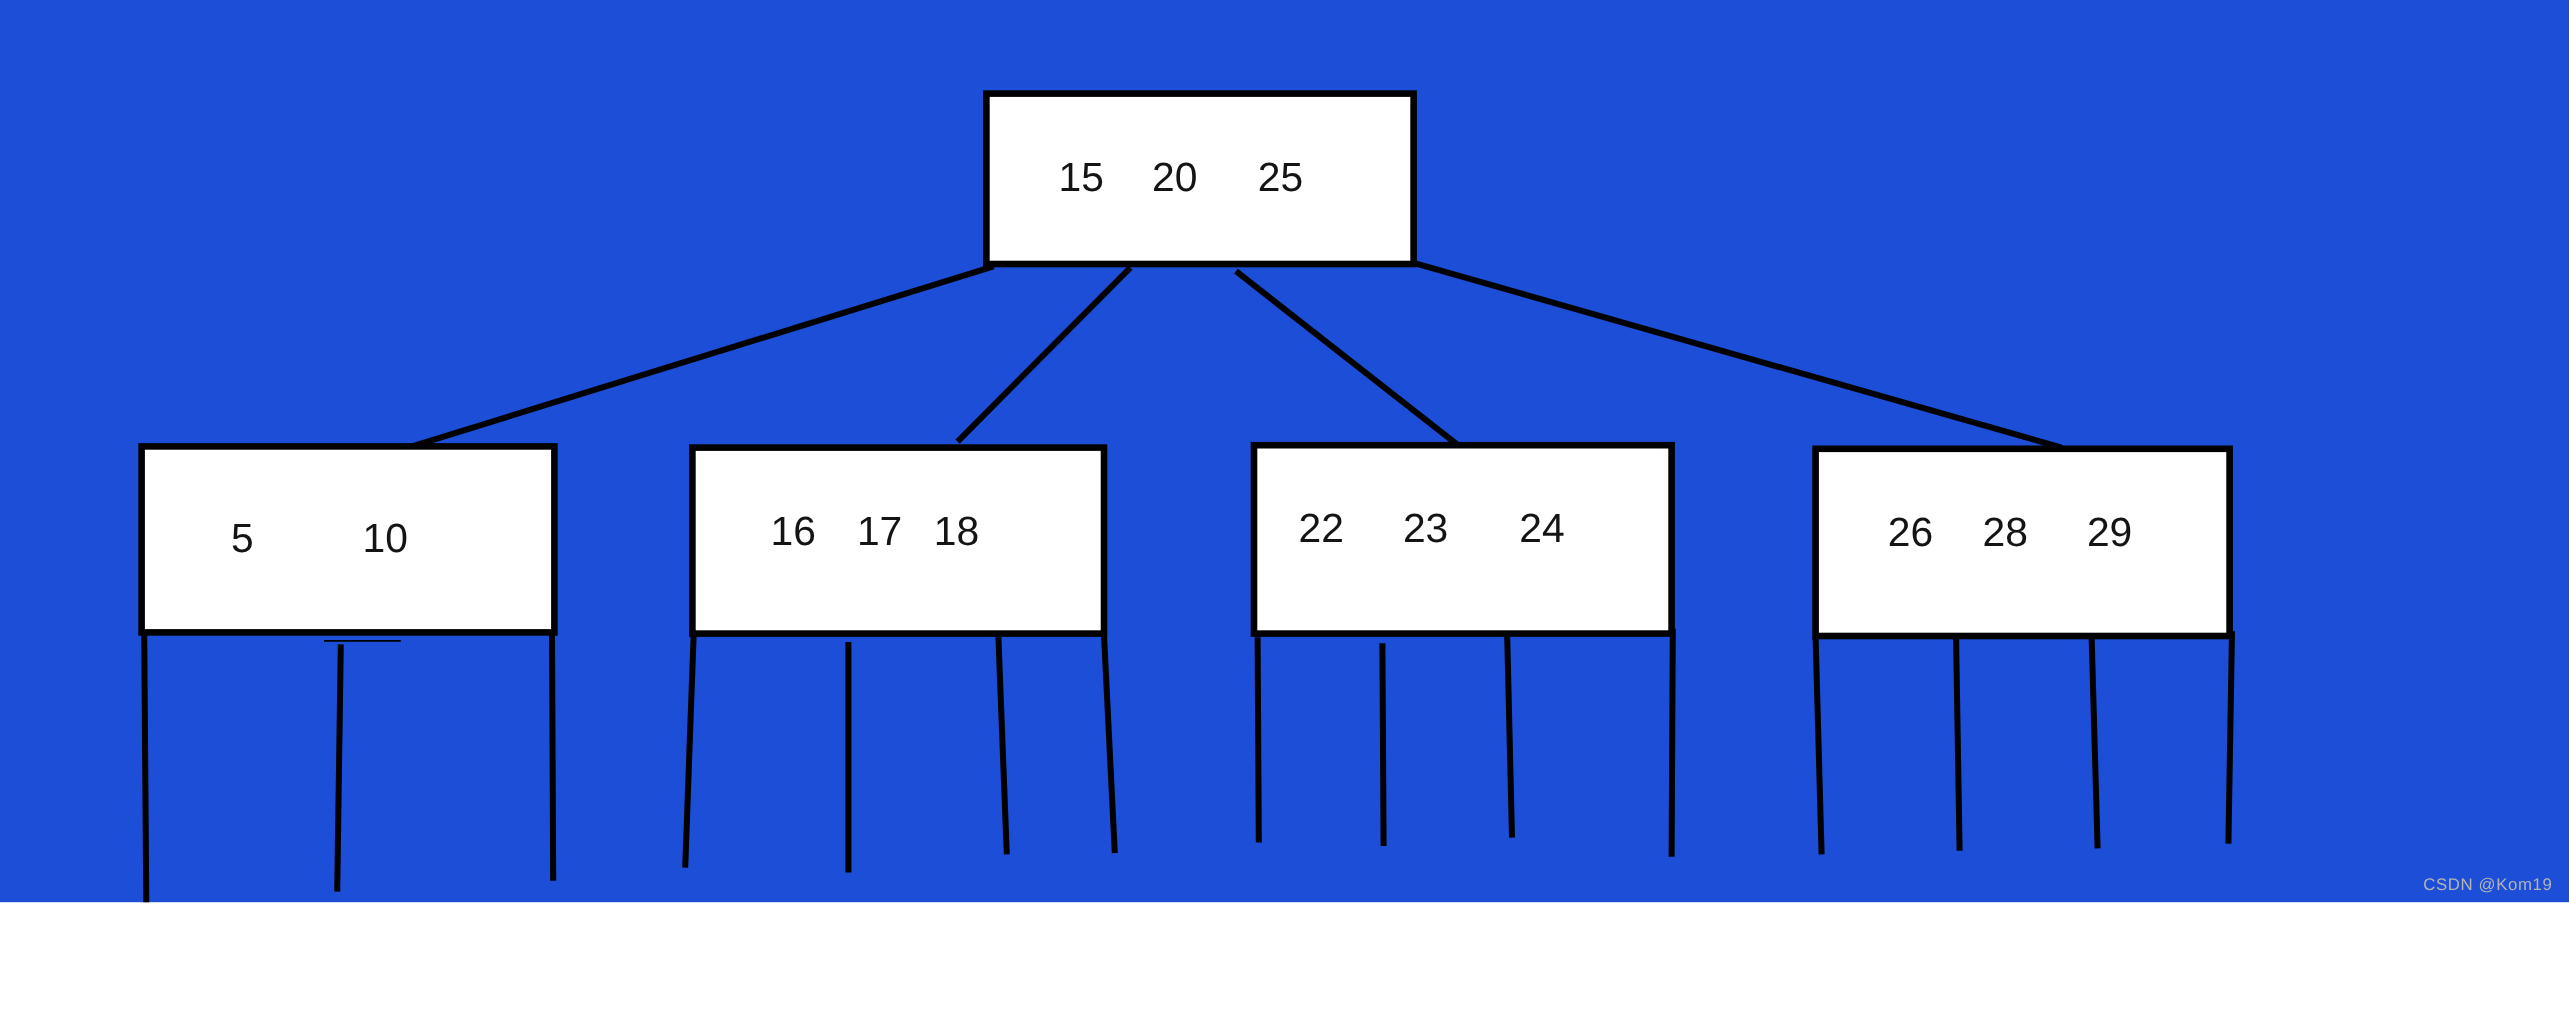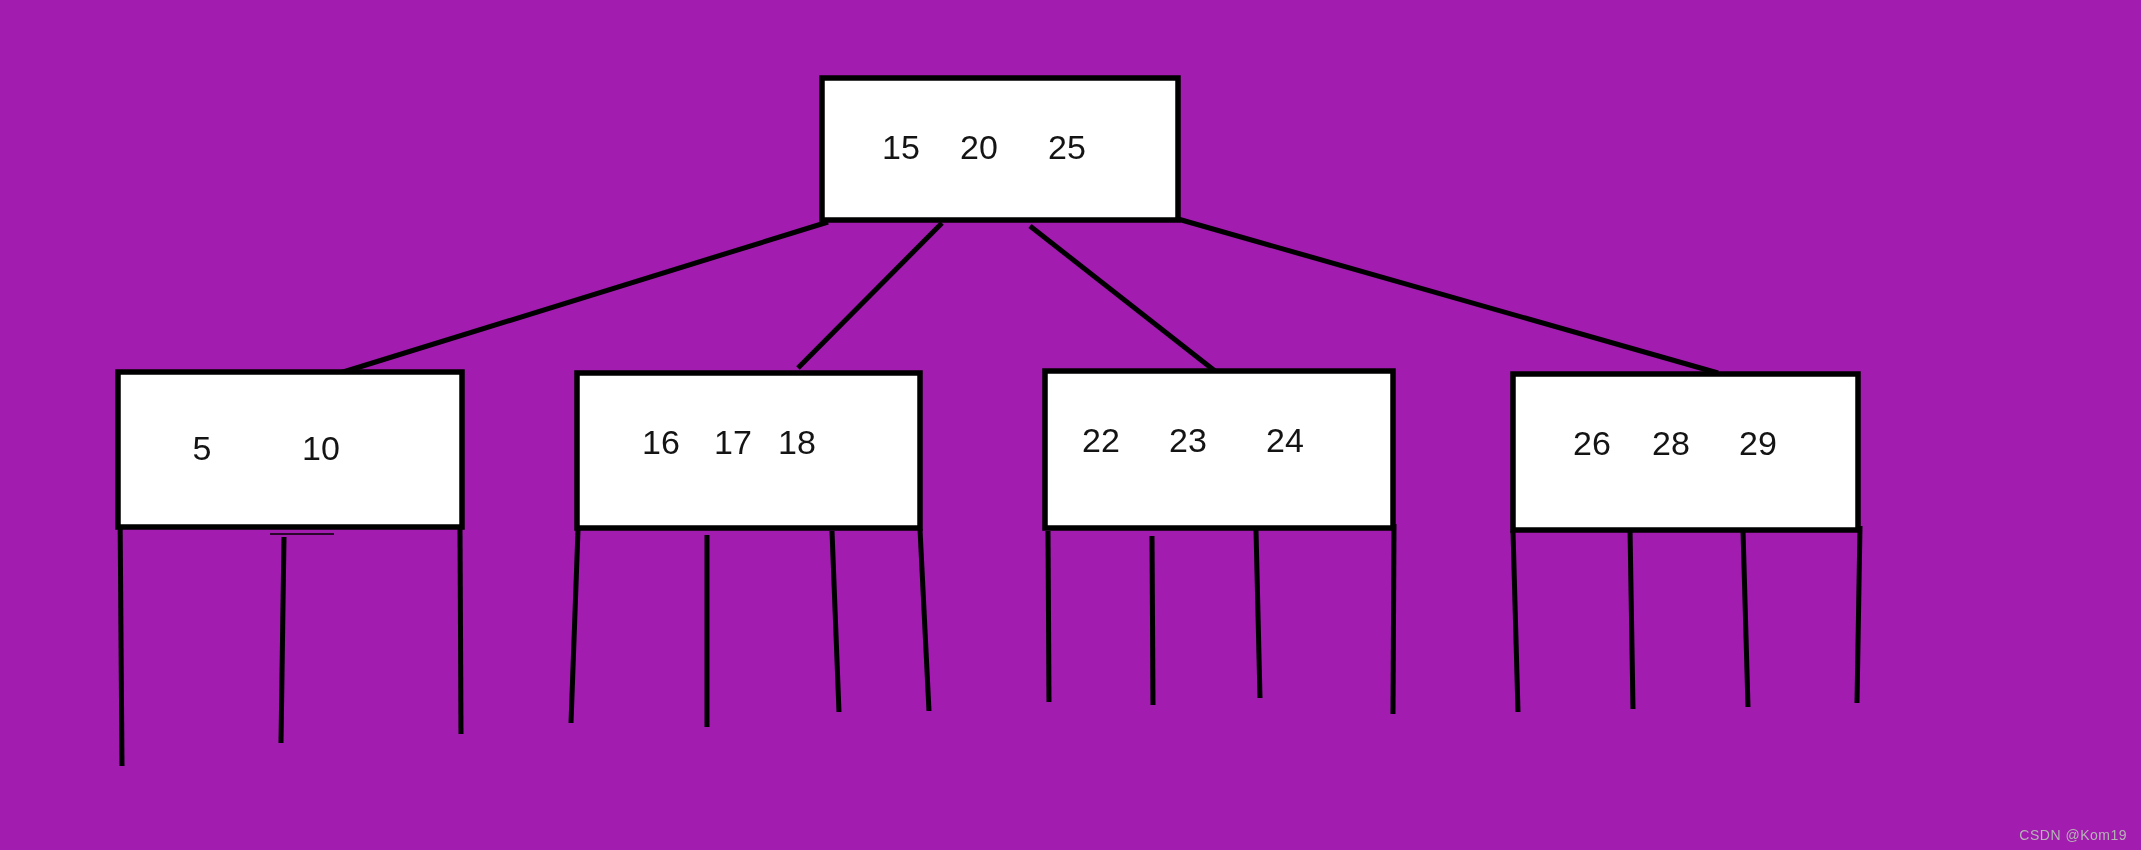--- a/index.html
+++ b/index.html
@@ -4,22 +4,22 @@
 <style>
   html, body {
     margin: 0;
     padding: 0;
     background: #ffffff;
     font-family: "Liberation Sans", sans-serif;
   }
   .stage {
     position: relative;
     width: 2141px;
-    height: 850px;
-    background: #a21caf;
+    height: 752px;
+    background: #1d4ed8;
     overflow: hidden;
   }
   svg.diagram {
     position: absolute;
     left: 0;
     top: 0;
     display: block;
   }
   .watermark {
     position: absolute;

